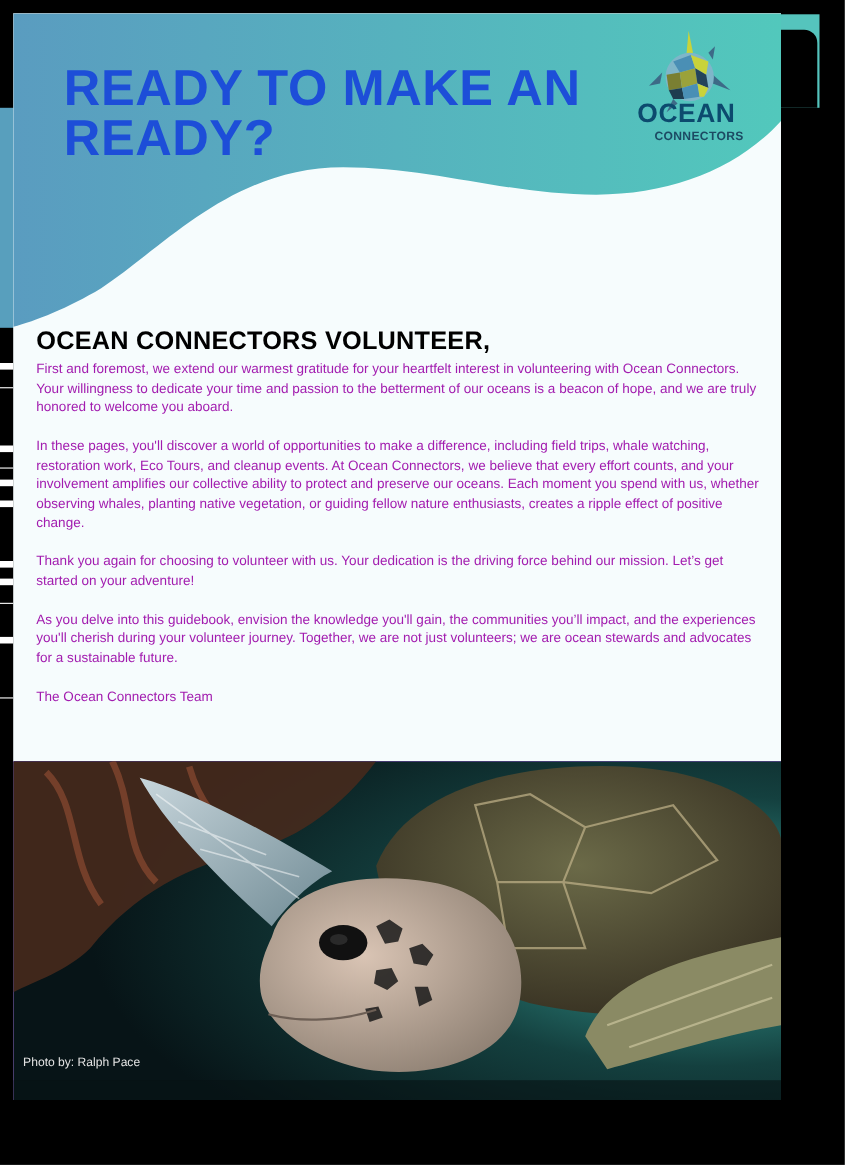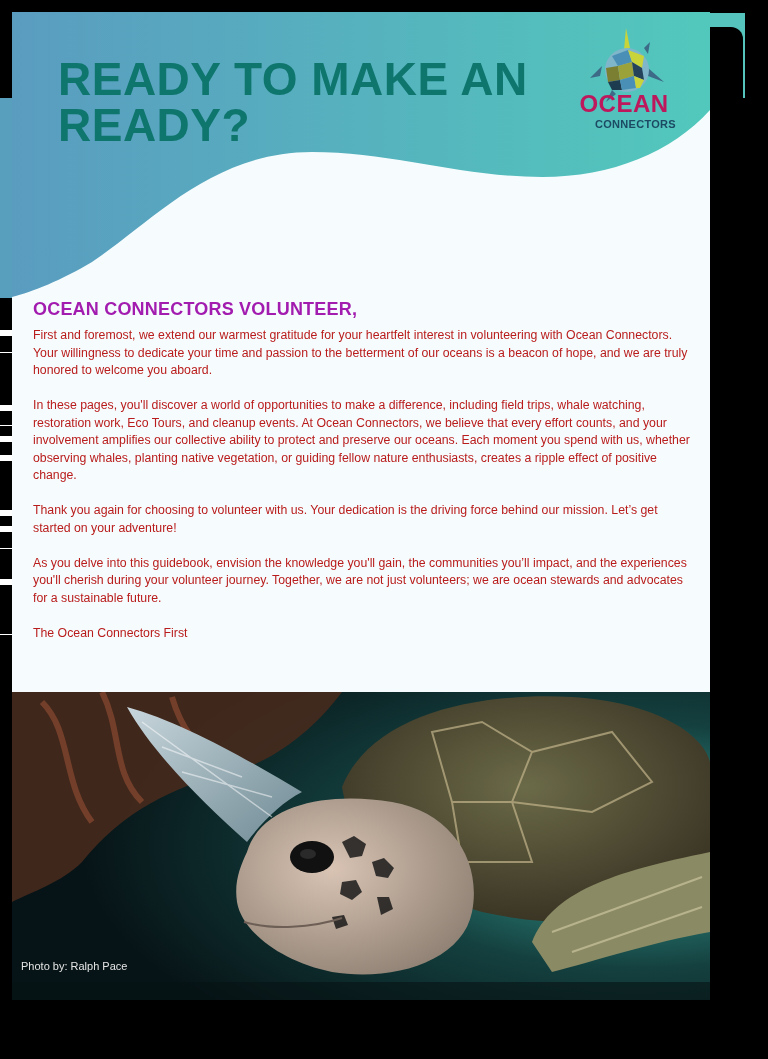--- a/index.html
+++ b/index.html
@@ -24,40 +24,40 @@
   .edge-mark { position: absolute; left: 0; height: 6px; background: #fff; }
   .edge-mark.thin { height: 1px; }
 
   .page {
     position: absolute; left: 12px; top: 12px; width: 698px; height: 988px;
     background: #f6fcfd; overflow: hidden;
   }
   .header-wave { position: absolute; left: 0; top: 0; width: 698px; height: 290px; }
   .hero-title {
     position: absolute; left: 46px; top: 44px; margin: 0;
-    color: #0f766e; font-weight: 700; font-size: 46px; line-height: 46px;
+    color: #1d4ed8; font-weight: 700; font-size: 46px; line-height: 46px;
     letter-spacing: 0.5px; width: 520px;
   }
   .logo { position: absolute; left: 560px; top: 14px; width: 110px; height: 110px; }
   .logo-word-1 {
     position: absolute; left: 562px; top: 80px; width: 100px; text-align: center;
-    color: #be185d; font-weight: 700; font-size: 24px; letter-spacing: 0.5px; line-height: 24px;
+    color: #0c4a6e; font-weight: 700; font-size: 24px; letter-spacing: 0.5px; line-height: 24px;
   }
   .logo-word-2 {
     position: absolute; left: 560px; top: 106px; width: 104px; text-align: right;
     color: #1c4a63; font-weight: 700; font-size: 11px; letter-spacing: 0.3px; line-height: 12px;
   }
 
   .letter { position: absolute; left: 21px; top: 285px; width: 660px; }
   .letter-heading {
-    margin: 0 0 6px 0; color: #a21caf; font-weight: 700; font-size: 18px;
+    margin: 0 0 6px 0; color: #000000; font-weight: 700; font-size: 23px;
     line-height: 24px; letter-spacing: 0.2px;
   }
   .letter p {
-    margin: 0 0 17.5px 0; color: #b91c1c; font-size: 12.3px; line-height: 17.5px;
+    margin: 0 0 17.5px 0; color: #a21caf; font-size: 12.3px; line-height: 17.5px;
   }
 
   .photo {
     position: absolute; left: 0; top: 680px; width: 698px; height: 308px;
     overflow: hidden; background: #4c1d95;
   }
   .photo svg { display: block; }
   .photo-credit {
     position: absolute; left: 9px; top: 268px; color: #e4e4e4; font-size: 11px;
   }
@@ -115,21 +115,21 @@
   </svg>
   <div class="logo-word-1">OCEAN</div>
   <div class="logo-word-2">CONNECTORS</div>
 
   <div class="letter">
     <h2 class="letter-heading">OCEAN CONNECTORS VOLUNTEER,</h2>
     <p>First and foremost, we extend our warmest gratitude for your heartfelt interest in volunteering with Ocean Connectors. Your willingness to dedicate your time and passion to the betterment of our oceans is a beacon of hope, and we are truly honored to welcome you aboard.</p>
     <p>In these pages, you'll discover a world of opportunities to make a difference, including field trips, whale watching, restoration work, Eco Tours, and cleanup events. At Ocean Connectors, we believe that every effort counts, and your involvement amplifies our collective ability to protect and preserve our oceans. Each moment you spend with us, whether observing whales, planting native vegetation, or guiding fellow nature enthusiasts, creates a ripple effect of positive change.</p>
     <p>Thank you again for choosing to volunteer with us. Your dedication is the driving force behind our mission. Let’s get started on your adventure!</p>
     <p>As you delve into this guidebook, envision the knowledge you'll gain, the communities you’ll impact, and the experiences you'll cherish during your volunteer journey. Together, we are not just volunteers; we are ocean stewards and advocates for a sustainable future.</p>
-    <p>The Ocean Connectors First</p>
+    <p>The Ocean Connectors Team</p>
   </div>
 
   <div class="photo">
     <svg width="698" height="308" viewBox="0 0 698 308">
       <defs>
         <radialGradient id="water" cx="0.9" cy="0.5" r="0.8">
           <stop offset="0" stop-color="#3aa79b"></stop>
           <stop offset="0.5" stop-color="#14403f"></stop>
           <stop offset="1" stop-color="#071417"></stop>
         </radialGradient>

